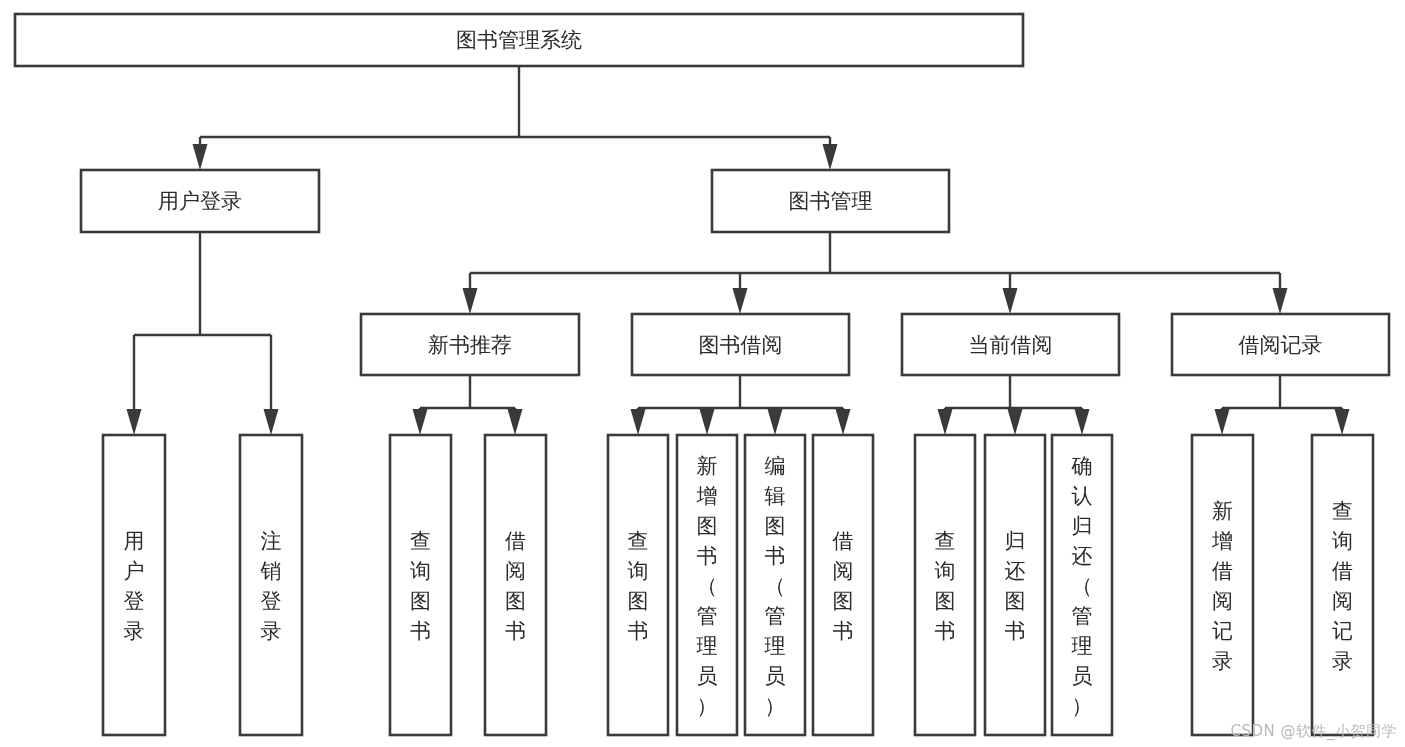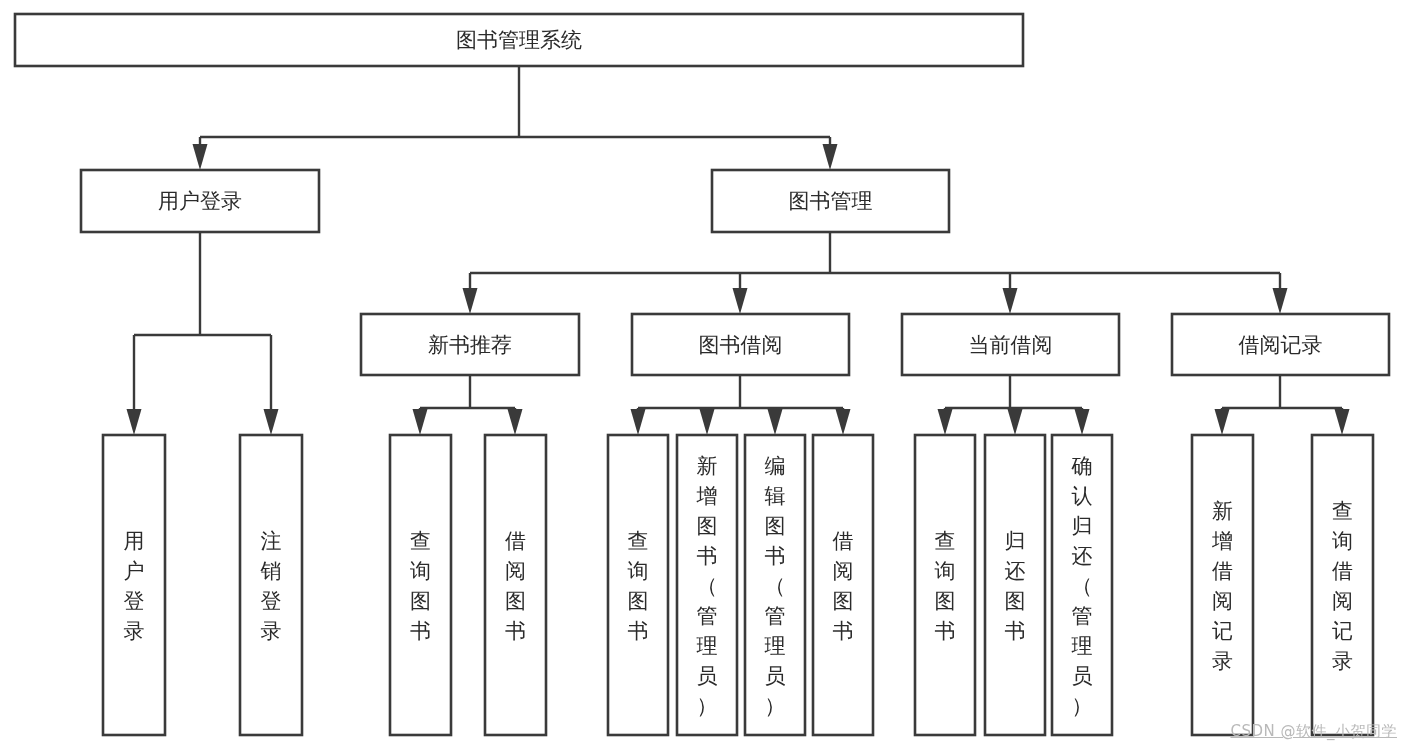--- a/index.html
+++ b/index.html
@@ -58,21 +58,20 @@
   .watermark {
     position: absolute;
     right: 8px;
     bottom: 6px;
     font-family: "DejaVu Sans", "Liberation Sans", sans-serif;
     font-size: 15px;
     color: #b9b9b9;
     letter-spacing: 0.5px;
     white-space: nowrap;
     user-select: none;
-    text-decoration: underline;
   }
 </style>
 </head>
 <body>
 
 <div id="diagram-root">
   <svg id="tree-svg" viewBox="0 0 1405 747">
     <g id="connectors-layer">
         <g>
           <path class="connector" d="M 519 66 L 519 137"></path>

